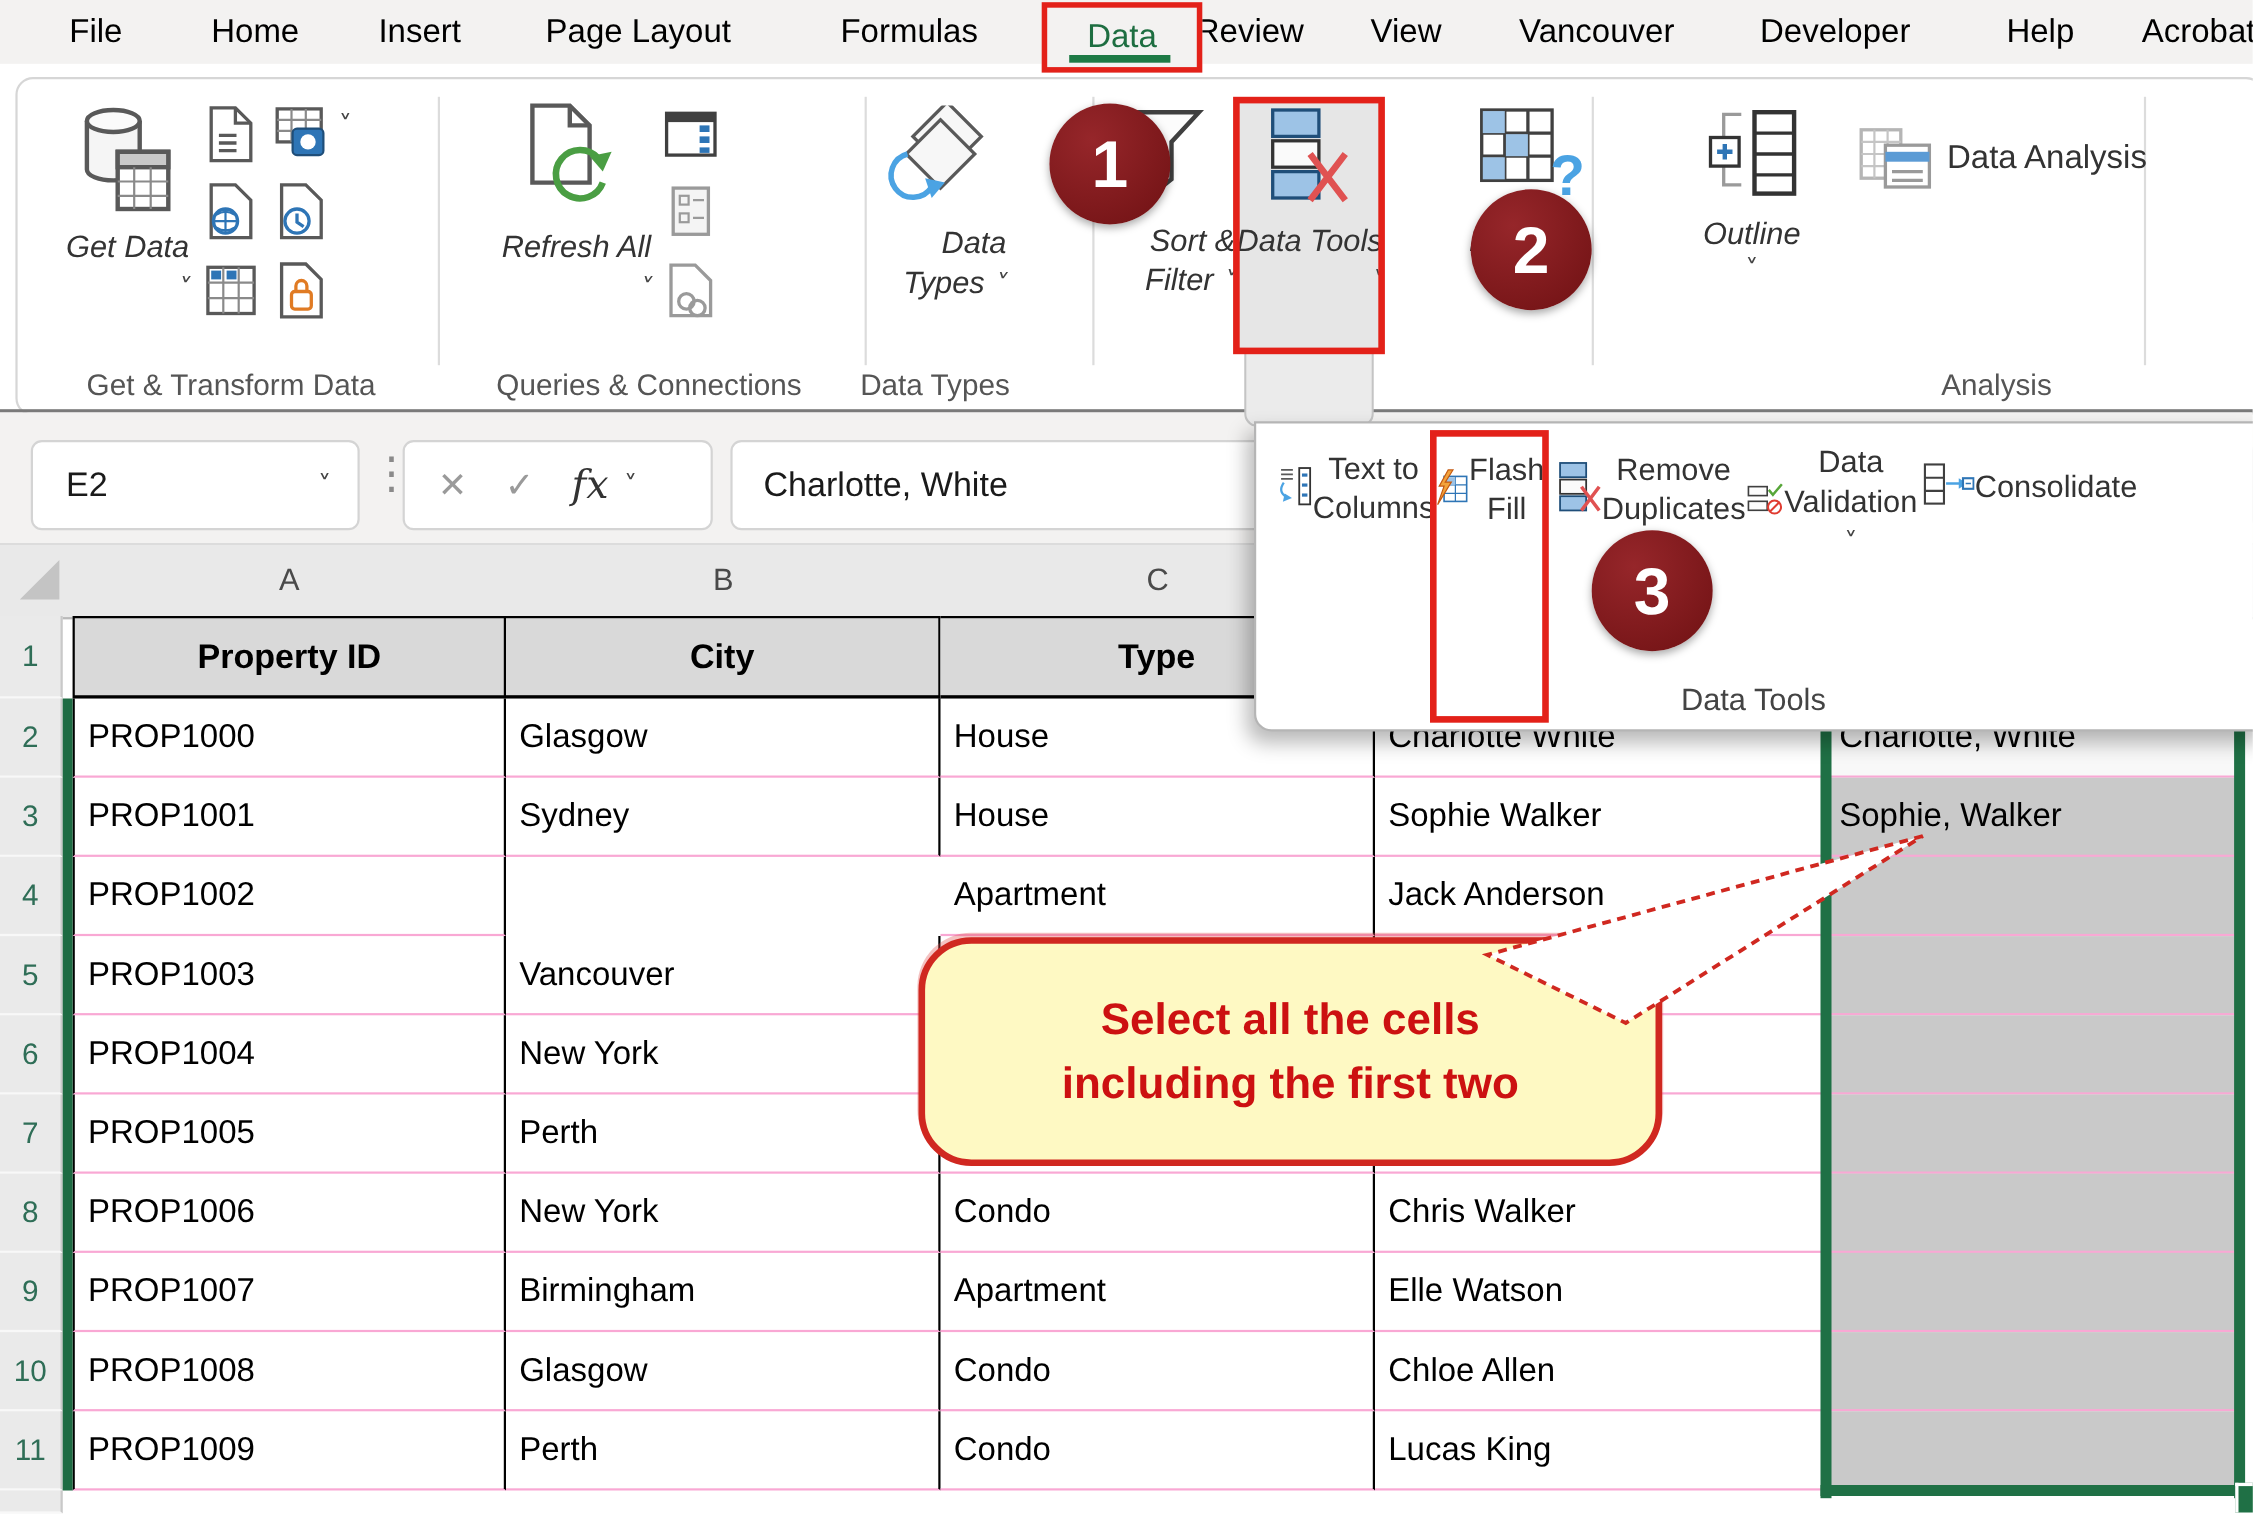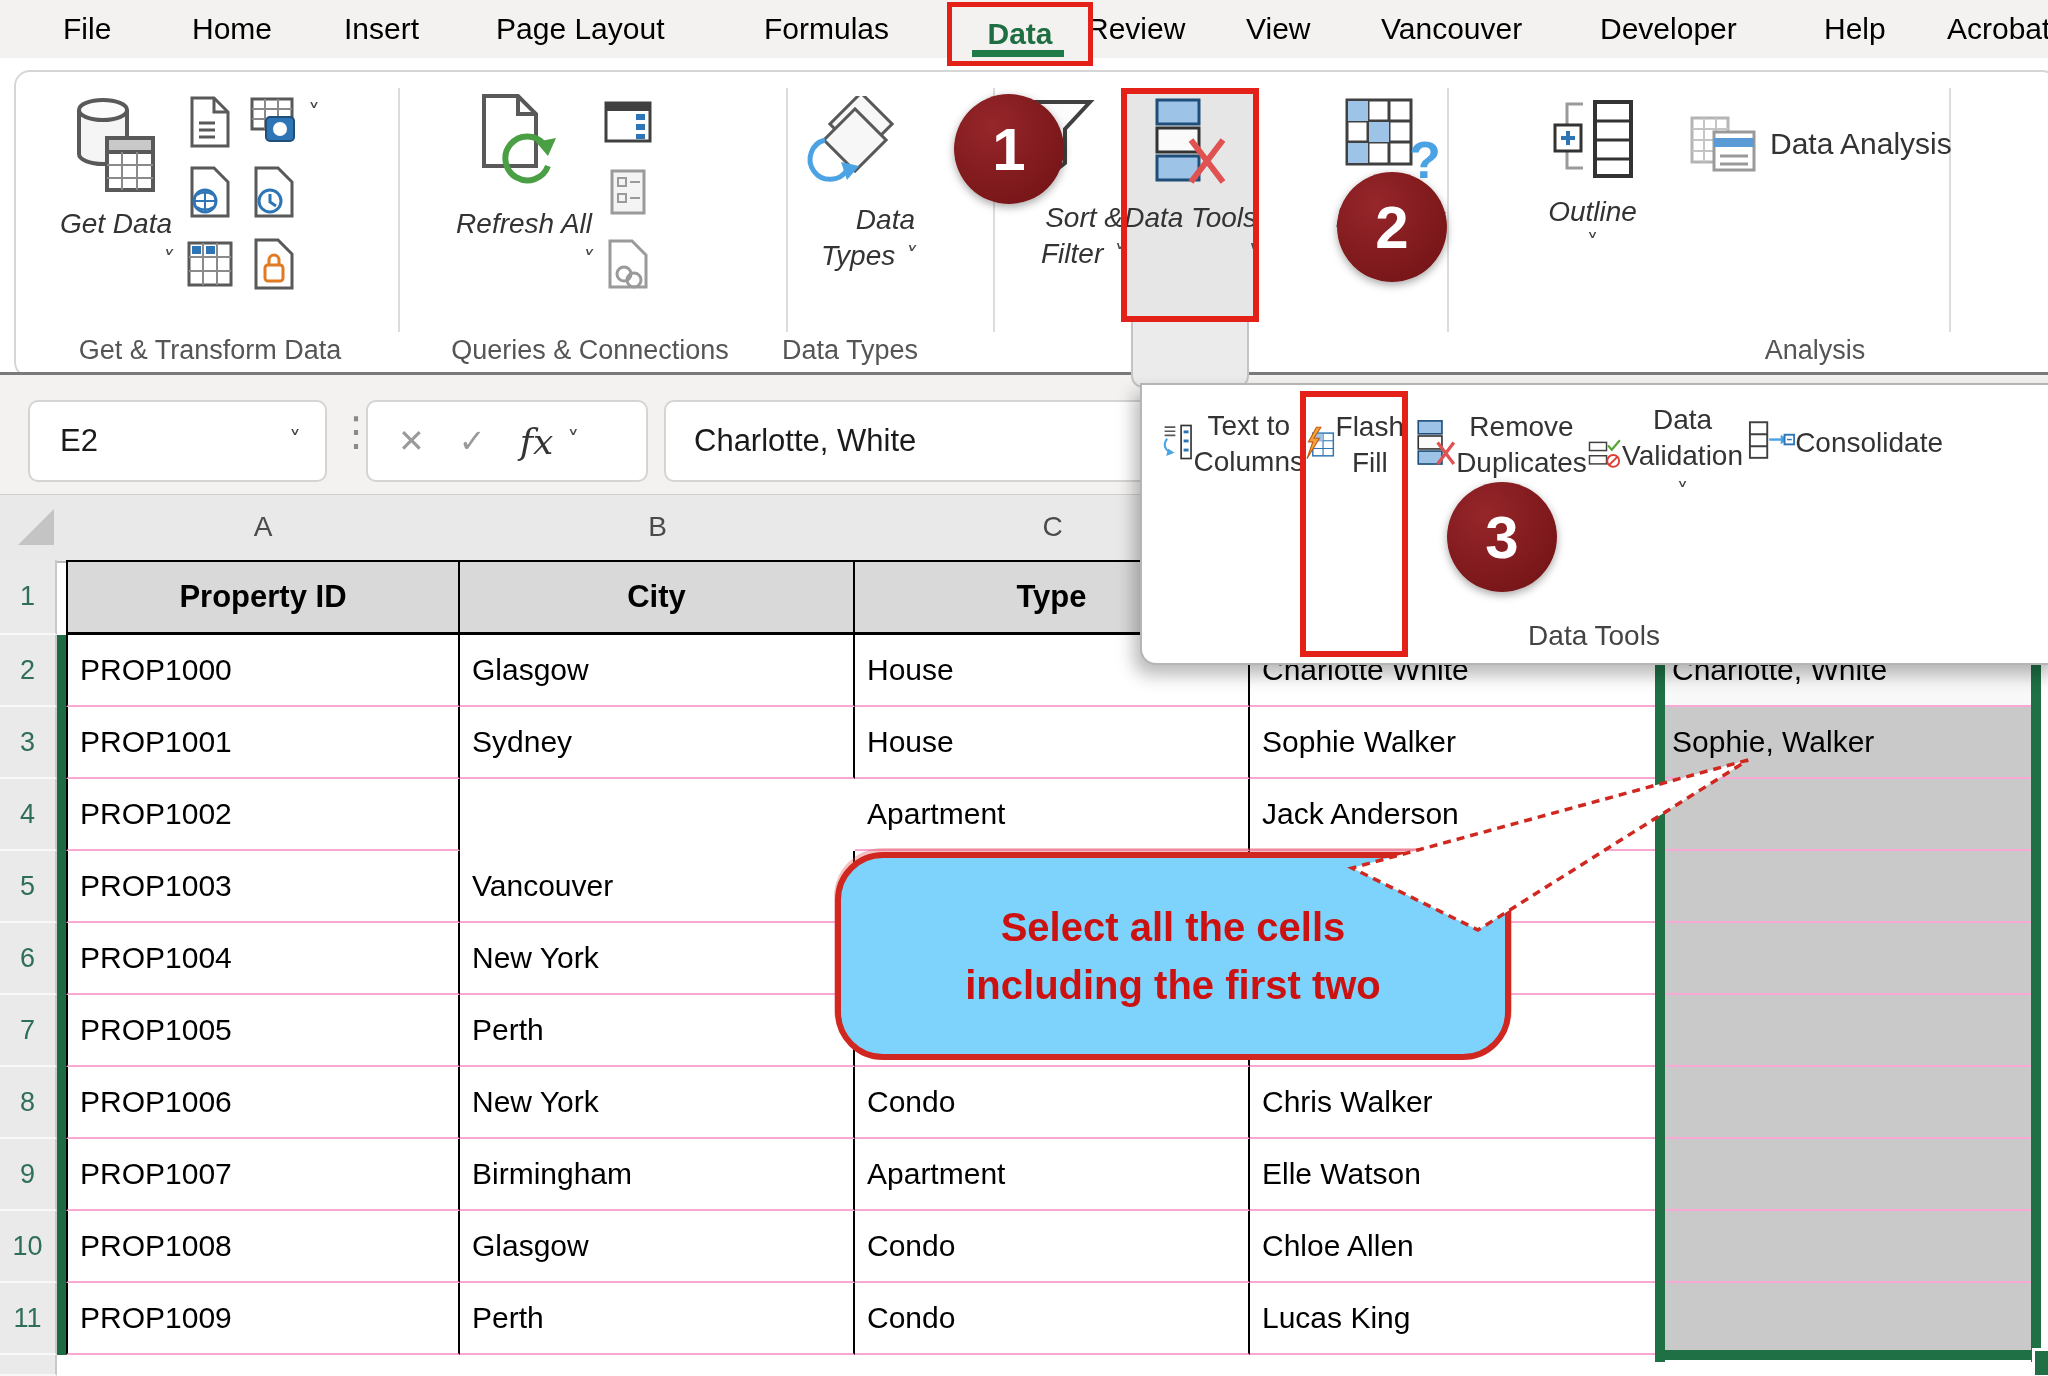--- a/index.html
+++ b/index.html
@@ -4,21 +4,21 @@
 <style>
   html,body{margin:0;padding:0;}
   body{width:2048px;height:1376px;position:relative;overflow:hidden;
        font-family:"Liberation Sans","DejaVu Sans",sans-serif;background:#fff;}
   .abs{position:absolute;}
   
   .menubar{left:0;top:0;width:2048px;height:58px;background:#f3f2f1;}
   .mtab{top:0;height:58px;line-height:58px;font-size:30px;color:#000000;white-space:nowrap;}
   .mtab-active-box{left:947px;top:2px;width:136px;height:54px;border:5px solid #e32119;
        display:flex;align-items:center;justify-content:center;background:#f3f2f1;z-index:51;}
-  .mtab-active-box .lab{font-size:30px;color:#1e6e41;font-weight:bold;}
+  .mtab-active-box .lab{font-size:30px;color:#1e6e41;font-weight:normal;}
   .green-underline{left:972px;top:50px;width:92px;height:7px;background:#1e7a46;z-index:52;}
   
   .ribbon-panel{left:14px;top:70px;width:2040px;height:304px;background:#fff;
        border:2px solid #d6d6d6;border-radius:16px;}
   .rdiv{top:88px;width:2px;height:244px;background:#dcdcdc;}
   .bigbtn{display:flex;flex-direction:column;align-items:center;}
   .blbl{font-size:28px;color:#333;text-align:right;line-height:36px;margin-top:6px;font-style:italic;}
   .chv{font-size:24px;color:#444;font-family:"DejaVu Sans",sans-serif;}
   .glabel{top:334px;height:32px;font-size:27px;color:#555;text-align:center;line-height:32px;white-space:nowrap;}
   .mini{width:56px;height:60px;display:flex;align-items:center;justify-content:center;}
@@ -46,21 +46,21 @@
   .ca{left:66px;width:394px;border-left:2px solid #000;}
   .cb{left:460px;width:395px;}
   .cc{left:855px;width:395px;}
   .cd{left:1250px;width:410px;}
   .ce{left:1660px;width:380px;}
   .esel{background:#c9c9c9;}
   .eactive{background:#f8f8f8;}
   .greenbar-a{left:57px;top:635px;width:9px;height:720px;background:#1e6b43;z-index:4;}
   .gsel{background:#1f7045;z-index:6;}
   
-  .callout{left:835px;top:852px;width:664px;height:196px;background:#7dd3fc;border:6px solid #d02820;
+  .callout{left:835px;top:852px;width:664px;height:196px;background:#fef9c3;border:6px solid #d02820;
        border-radius:48px;z-index:10;display:flex;flex-direction:column;align-items:center;justify-content:center;
        box-shadow:0 -3px 0 1px rgba(224,80,80,.35);}
   .callout div{font-size:40px;font-weight:bold;color:#cc1111;line-height:58px;}
   .tailsvg{left:0;top:0;width:2048px;height:1376px;z-index:11;pointer-events:none;}
   
   .connector{left:1131px;top:316px;width:118px;height:72px;background:#ebebeb;border:2px solid #c4c4c4;border-top:none;
        border-radius:0 0 12px 12px;z-index:35;box-sizing:border-box;}
   .dpanel{left:1140px;top:383px;width:920px;height:282px;background:#fff;border:2px solid #b5b5b5;
        border-radius:0 0 0 16px;z-index:40;box-shadow:-6px 10px 18px rgba(0,0,0,.28);box-sizing:border-box;}
   .ditem{position:absolute;display:flex;flex-direction:row;align-items:center;z-index:41;}

